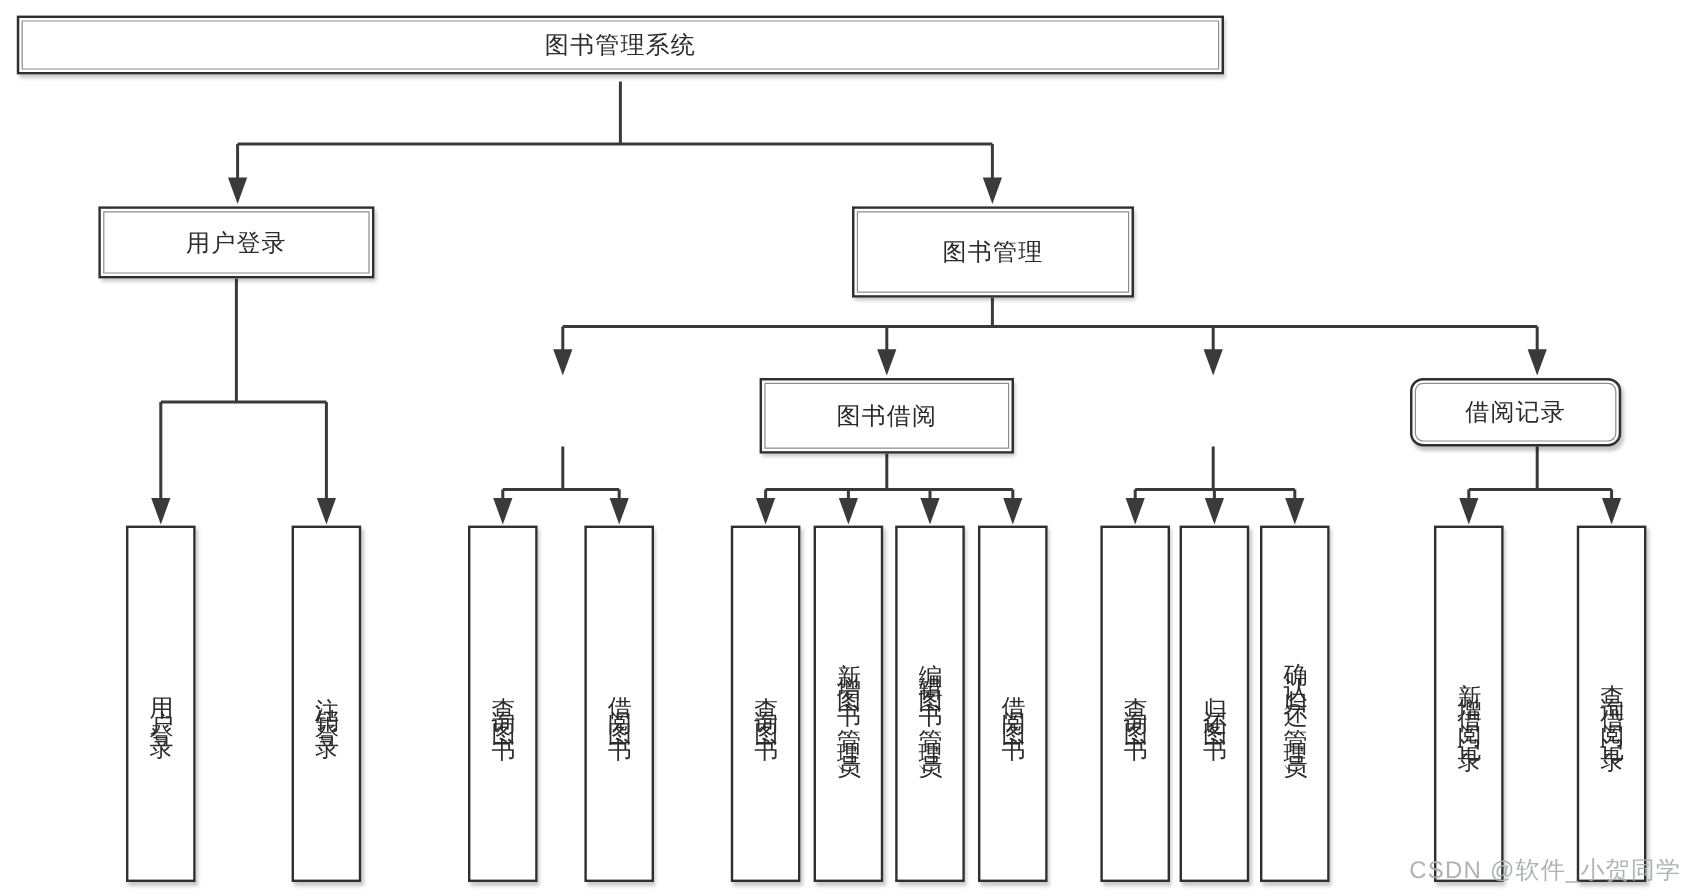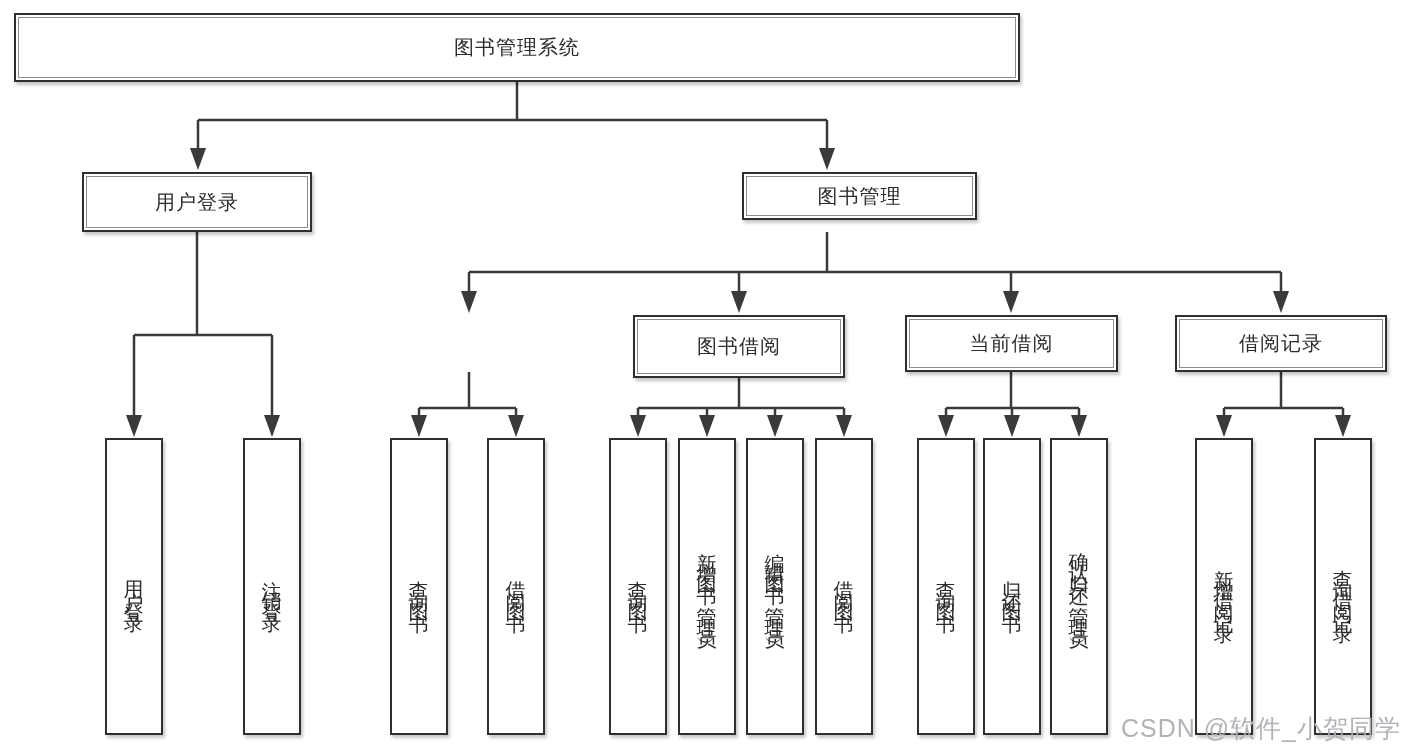--- a/index.html
+++ b/index.html
@@ -35,21 +35,21 @@
   .vbox .vtext{
     writing-mode:vertical-rl;
     text-orientation:mixed;
     letter-spacing:11px;
     line-height:1;
     white-space:nowrap;
   }
   .watermark{
     position:absolute;
     top:712px;right:4px;
-    font-size:25px;
+    font-size:20px;
     color:rgba(171,174,178,0.95);
     letter-spacing:1px;
     z-index:5;
     pointer-events:none;
   }
 </style>
 </head>
 <body>
 
 <div class="canvas">
@@ -90,38 +90,35 @@
       <polygon points="767,415 783,415 775,437"></polygon>
       <polygon points="836,415 852,415 844,437"></polygon>
       <polygon points="938,415 954,415 946,437"></polygon>
       <polygon points="1004,415 1020,415 1012,437"></polygon>
       <polygon points="1071,415 1087,415 1079,437"></polygon>
       <polygon points="1216,415 1232,415 1224,437"></polygon>
       <polygon points="1335,415 1351,415 1343,437"></polygon>
     </g>
   </svg>
 
-  <div class="node hbox" style="left:14px;top:13px;width:1006px;height:69px;">
+  <div class="node hbox" style="left:14px;top:13px;width:1006px;height:49px;">
     <span>图书管理系统</span>
   </div>
 
   <div class="node hbox" style="left:82px;top:172px;width:230px;height:60px;">
     <span>用户登录</span>
   </div>
-  <div class="node hbox" style="left:710px;top:172px;width:235px;height:48px;margin-left:32px;">
+  <div class="node hbox" style="left:710px;top:172px;width:235px;height:76px;">
     <span>图书管理</span>
   </div>
 
   <div class="node hbox" style="left:633px;top:315px;width:212px;height:63px;">
     <span>图书借阅</span>
   </div>
-  <div class="node hbox" style="left:905px;top:315px;width:213px;height:57px;">
-    <span>当前借阅</span>
-  </div>
-  <div class="node hbox" style="left:1175px;top:315px;width:212px;height:57px;">
+  <div class="node hbox" style="left:1175px;top:315px;width:176px;height:57px;border-radius:11px;">
     <span>借阅记录</span>
   </div>
 
   <div class="node vbox" style="left:105px;top:438px;width:58px;height:297px;">
     <span class="vtext">用户登录</span>
   </div>
   <div class="node vbox" style="left:243px;top:438px;width:58px;height:297px;">
     <span class="vtext">注销登录</span>
   </div>
 

